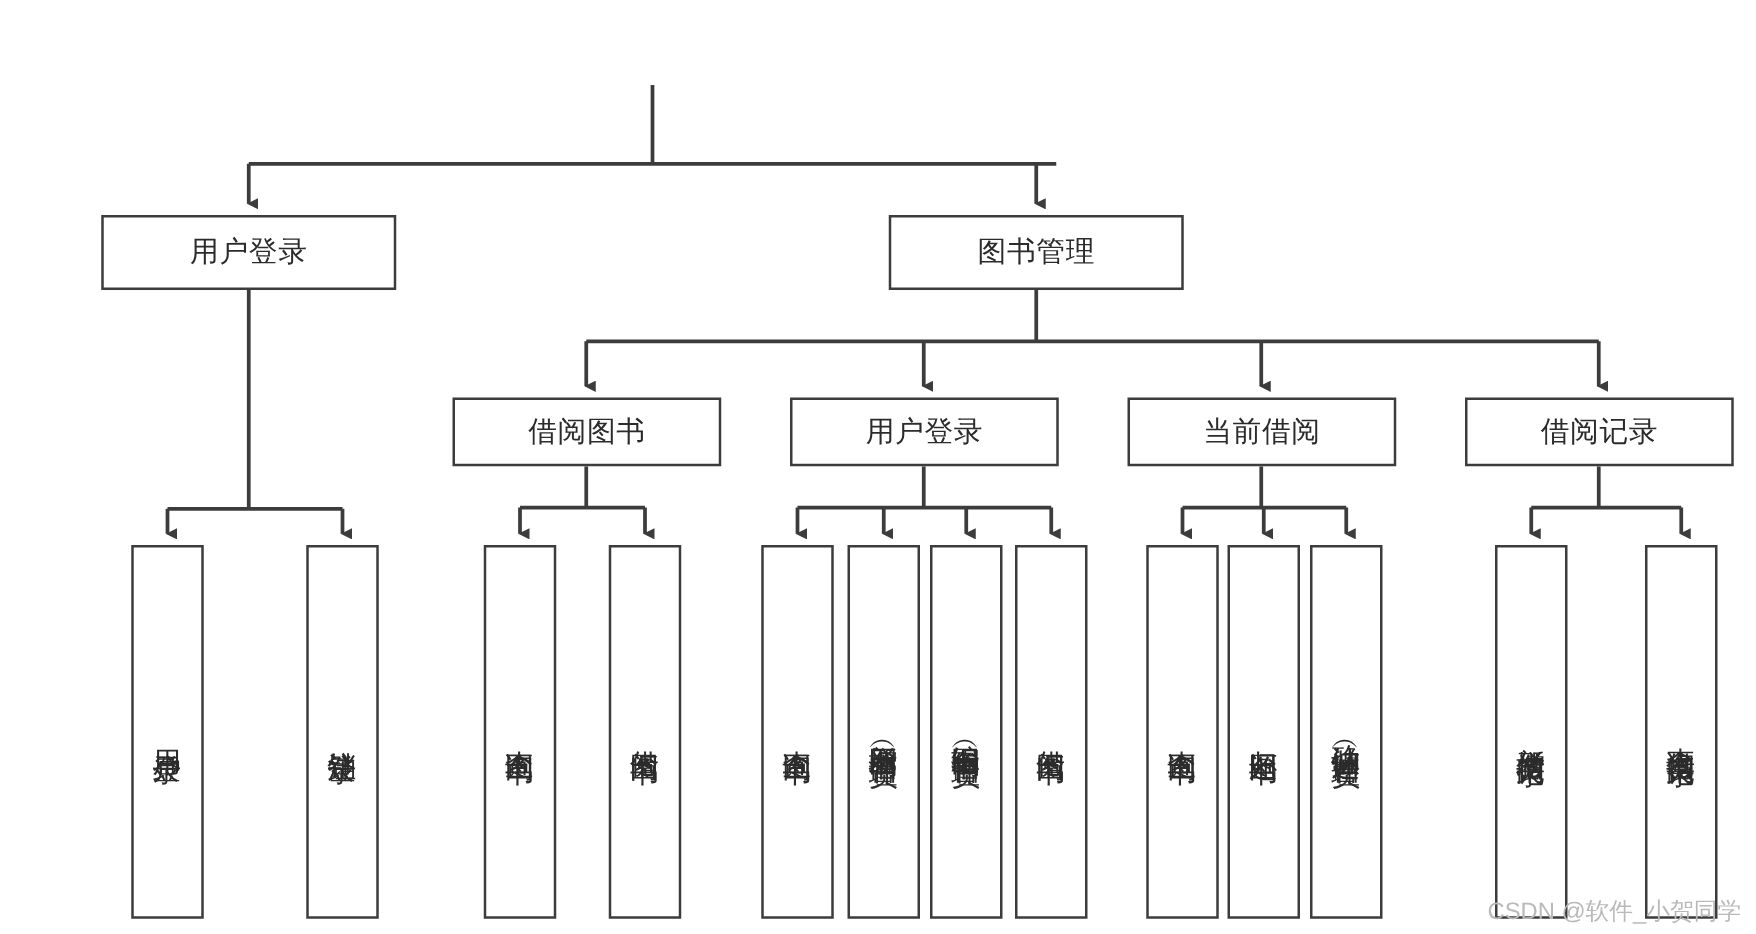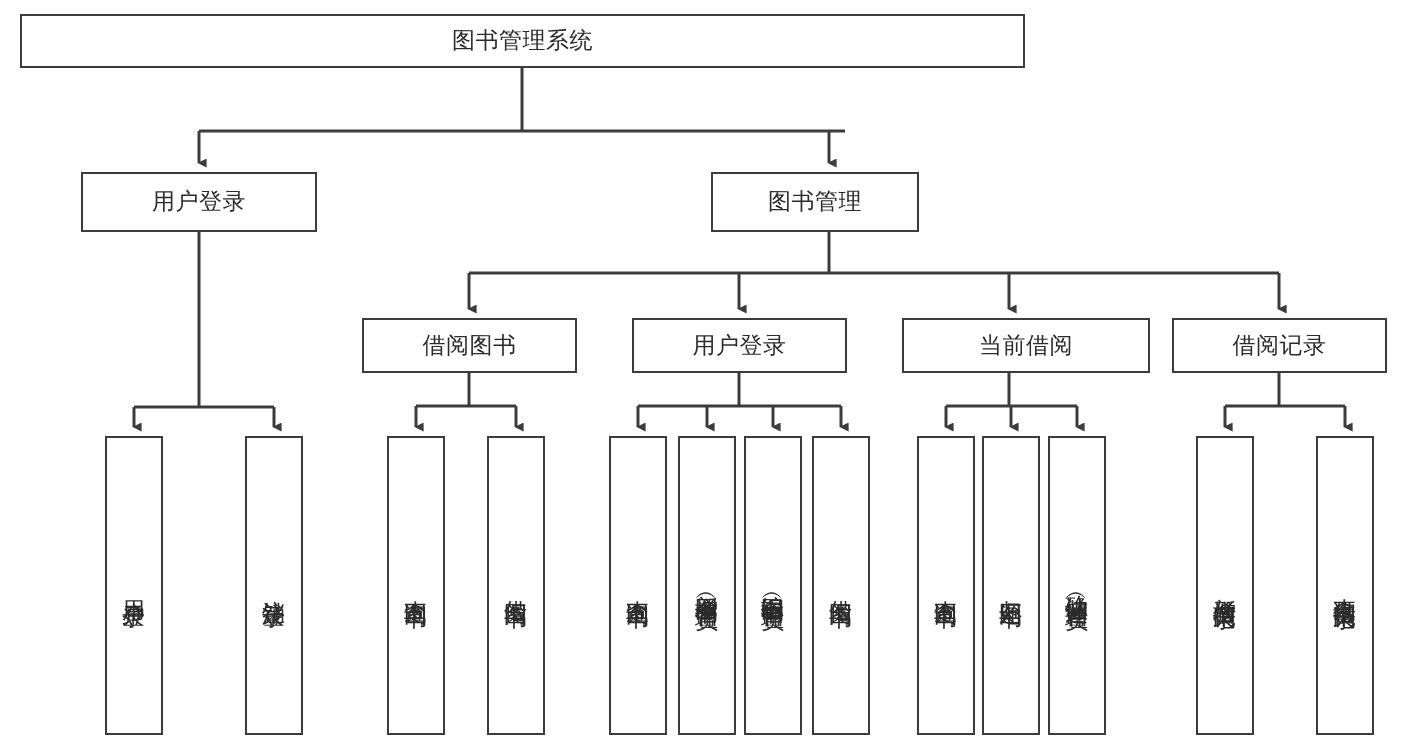--- a/index.html
+++ b/index.html
@@ -120,38 +120,35 @@
     </g>
 
     <g stroke="#3c3c3c" stroke-width="3" fill="none">
       <path d="M1279,373 L1279,406"></path>
       <path d="M1225,406 L1345,406"></path>
       <path d="M1225,406 L1225,427" marker-end="url(#arrowhead)"></path>
       <path d="M1345,406 L1345,427" marker-end="url(#arrowhead)"></path>
     </g>
   </svg>
 
-  <div class="node horiz" style="left:20px; top:14px; width:1005px; height:54px;">
-    <span class="label">图书管理系统</span>
-  </div>
 
   <div class="node horiz" style="left:81px; top:172px; width:236px; height:60px;">
     <span class="label">用户登录</span>
   </div>
-  <div class="node horiz" style="left:711px; top:172px; width:208px; height:60px;">
+  <div class="node horiz" style="left:711px; top:172px; width:236px; height:60px;">
     <span class="label">图书管理</span>
   </div>
 
   <div class="node horiz" style="left:362px; top:318px; width:215px; height:55px;">
     <span class="label">借阅图书</span>
   </div>
   <div class="node horiz" style="left:632px; top:318px; width:215px; height:55px;">
     <span class="label">用户登录</span>
   </div>
-  <div class="node horiz" style="left:902px; top:318px; width:248px; height:55px;">
+  <div class="node horiz" style="left:902px; top:318px; width:215px; height:55px;">
     <span class="label">当前借阅</span>
   </div>
   <div class="node horiz" style="left:1172px; top:318px; width:215px; height:55px;">
     <span class="label">借阅记录</span>
   </div>
 
   <div class="node vert" style="left:105px; top:436px; width:58px; height:299px;">
     <span class="label">用户登录</span>
   </div>
   <div class="node vert" style="left:245px; top:436px; width:58px; height:299px;">
@@ -188,14 +185,15 @@
     <span class="label">确认归还（管理员）</span>
   </div>
 
   <div class="node vert" style="left:1196px; top:436px; width:58px; height:299px;">
     <span class="label">新增借阅记录</span>
   </div>
   <div class="node vert" style="left:1316px; top:436px; width:58px; height:299px;">
     <span class="label">查询借阅记录</span>
   </div>
 
+  <div class="watermark" style="left:1190px; top:716px;">CSDN @软件_小贺同学</div>
 
 </div>
 
 </body></html>

